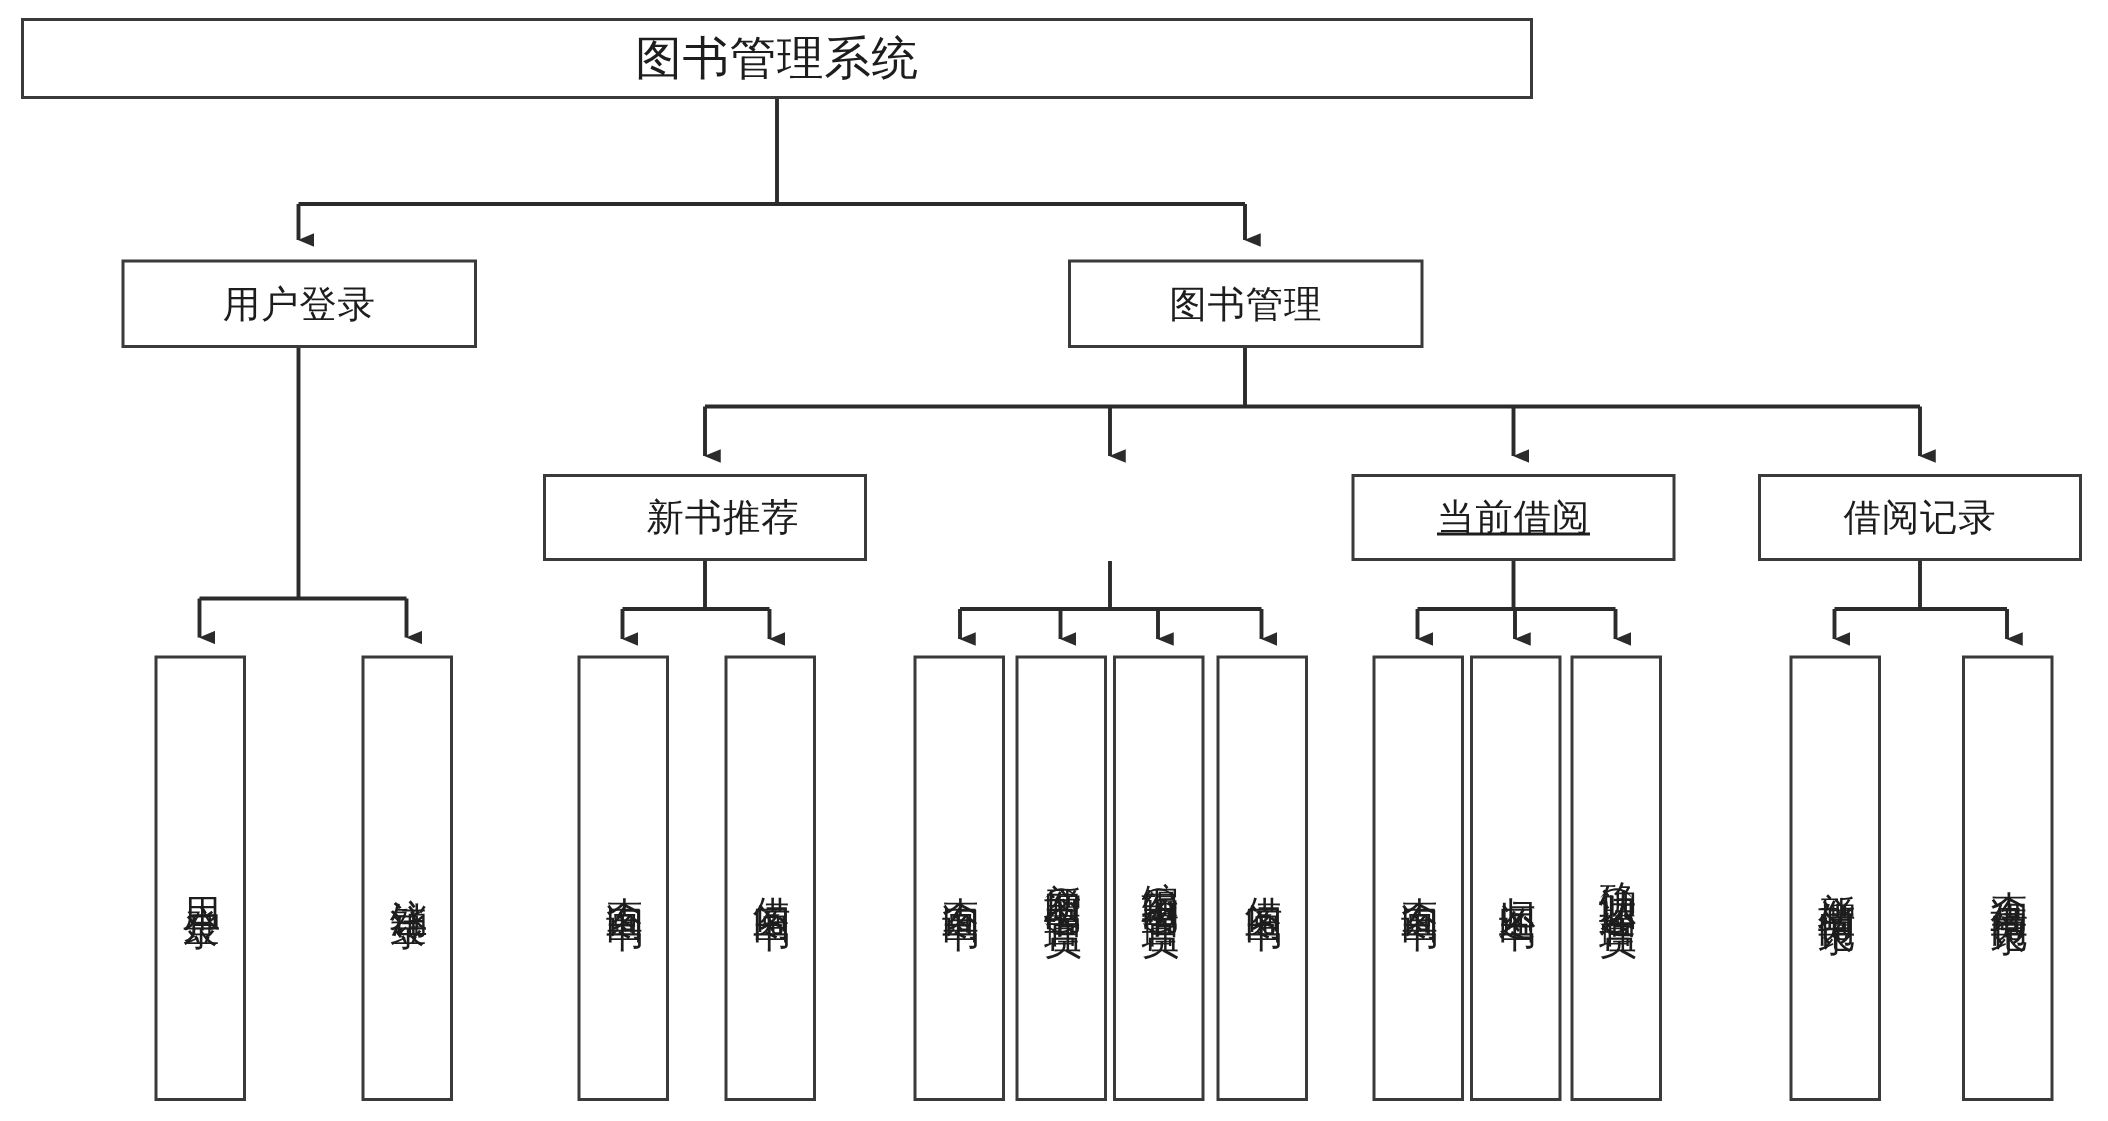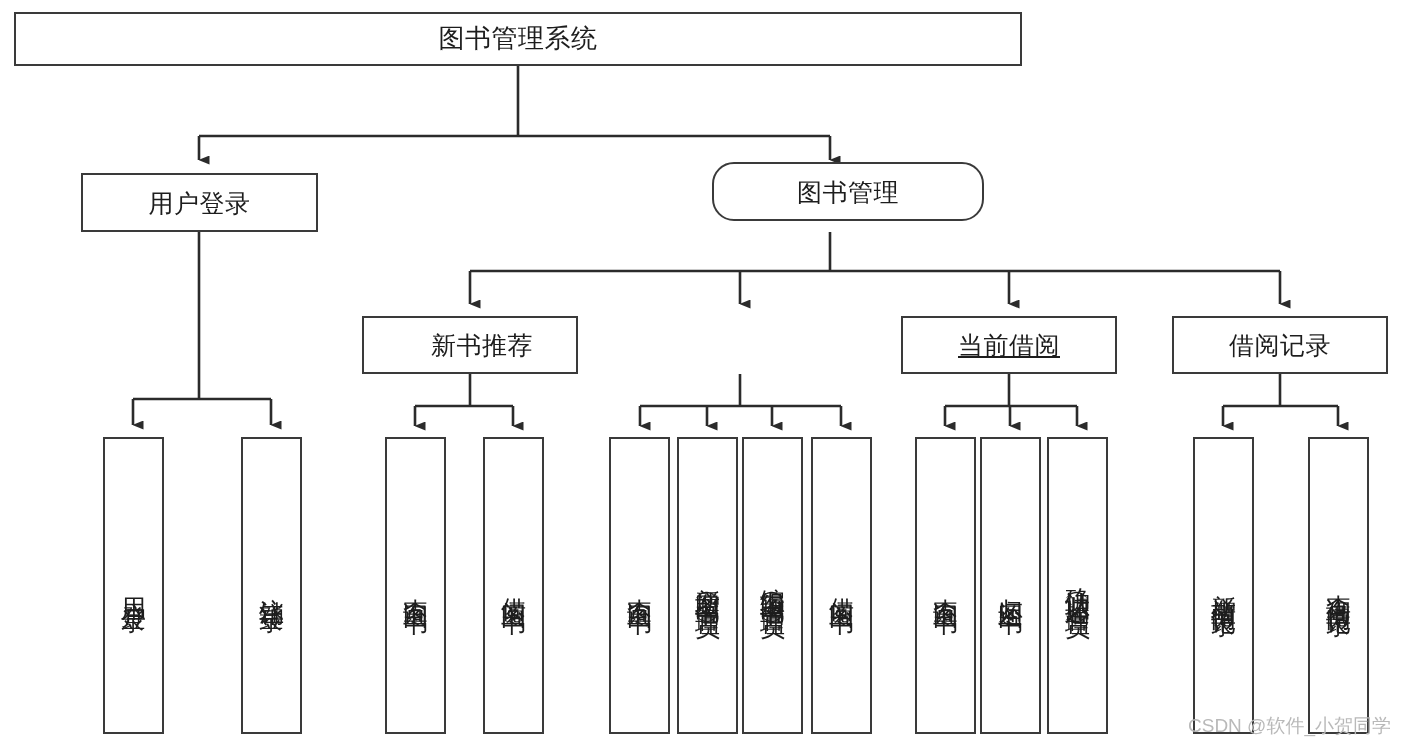--- a/index.html
+++ b/index.html
@@ -41,21 +41,21 @@
     text-align: center;
     line-height: 1.12;
     white-space: nowrap;
   }
   
   .node.horiz .label {
     font-size: 25px;
     letter-spacing: 0.5px;
   }
   .node.root .label {
-    font-size: 26px;
+    font-size: 31px;
   }
   
   .node.vert {
     align-items: center;
     justify-content: center;
   }
   .node.vert .label {
     writing-mode: vertical-rl;
     text-orientation: upright;
     font-size: 25px;
@@ -130,21 +130,21 @@
     </g>
   </svg>
 
   <div class="node horiz root" style="left:14px; top:12px; width:1008px; height:54px;">
     <span class="label">图书管理系统</span>
   </div>
 
   <div class="node horiz" style="left:81px; top:173px; width:237px; height:59px;">
     <span class="label">用户登录</span>
   </div>
-  <div class="node horiz" style="left:712px; top:162px; width:272px; height:59px;border-radius:22px;">
+  <div class="node horiz" style="left:712px; top:173px; width:237px; height:59px;">
     <span class="label">图书管理</span>
   </div>
 
   <div class="node horiz" style="left:362px; top:316px; width:216px; height:58px;padding-left:24px;">
     <span class="label">新书推荐</span>
   </div>
   <div class="node horiz" style="left:901px; top:316px; width:216px; height:58px;text-decoration:underline;">
     <span class="label">当前借阅</span>
   </div>
   <div class="node horiz" style="left:1172px; top:316px; width:216px; height:58px;">
@@ -188,15 +188,14 @@
     <span class="label">确认归还（管理员）</span>
   </div>
 
   <div class="node vert" style="left:1193px; top:437px; width:61px; height:297px;">
     <span class="label">新增借阅记录</span>
   </div>
   <div class="node vert" style="left:1308px; top:437px; width:61px; height:297px;">
     <span class="label">查询借阅记录</span>
   </div>
 
-  <div class="watermark">CSDN @软件_小贺同学</div>
 
 </div>
 
 </body></html>

